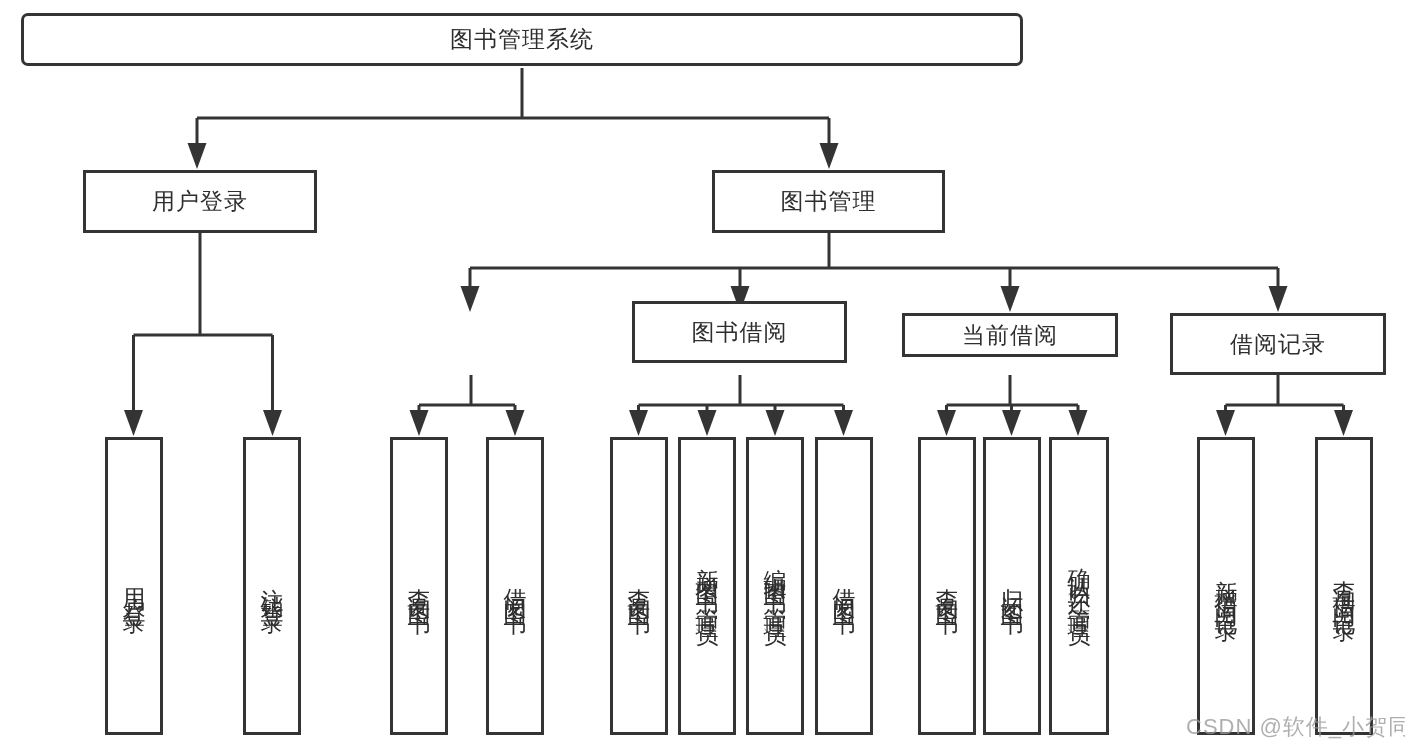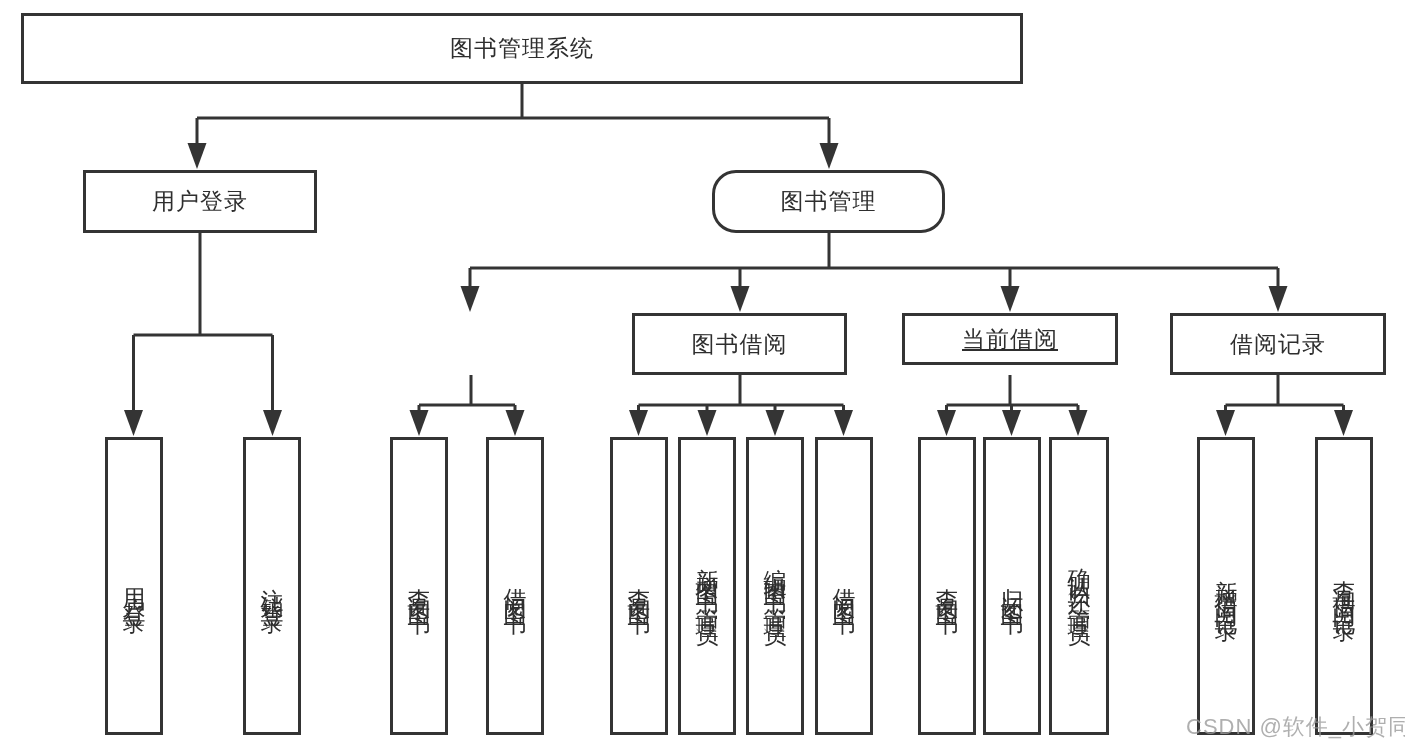--- a/index.html
+++ b/index.html
@@ -90,35 +90,35 @@
       <polygon points="765.5,410 784.5,410 775,436"></polygon>
       <polygon points="834,410 853,410 843.5,436"></polygon>
       <polygon points="937,410 956,410 946.5,436"></polygon>
       <polygon points="1002,410 1021,410 1011.5,436"></polygon>
       <polygon points="1068.5,410 1087.5,410 1078,436"></polygon>
       <polygon points="1216,410 1235,410 1225.5,436"></polygon>
       <polygon points="1334,410 1353,410 1343.5,436"></polygon>
     </g>
   </svg>
 
-  <div class="node h" style="left:21px; top:13px; width:1002px; height:71px;">
+  <div class="node h" style="left:21px; top:13px; width:1002px; height:53px;border-radius:7px;">
     <span>图书管理系统</span>
   </div>
 
   <div class="node h" style="left:83px; top:170px; width:234px; height:63px;">
     <span>用户登录</span>
   </div>
-  <div class="node h" style="left:712px; top:170px; width:233px; height:63px;border-radius:24px;">
+  <div class="node h" style="left:712px; top:170px; width:233px; height:63px;">
     <span>图书管理</span>
   </div>
 
-  <div class="node h" style="left:632px; top:313px; width:215px; height:62px;">
+  <div class="node h" style="left:632px; top:301px; width:215px; height:62px;">
     <span>图书借阅</span>
   </div>
-  <div class="node h" style="left:902px; top:313px; width:216px; height:52px;text-decoration:underline;">
+  <div class="node h" style="left:902px; top:313px; width:216px; height:44px;">
     <span>当前借阅</span>
   </div>
   <div class="node h" style="left:1170px; top:313px; width:216px; height:62px;">
     <span>借阅记录</span>
   </div>
 
   <div class="node v" style="left:105px; top:437px; width:58px; height:298px;">
     <span>用户登录</span>
   </div>
   <div class="node v" style="left:243px; top:437px; width:58px; height:298px;">

